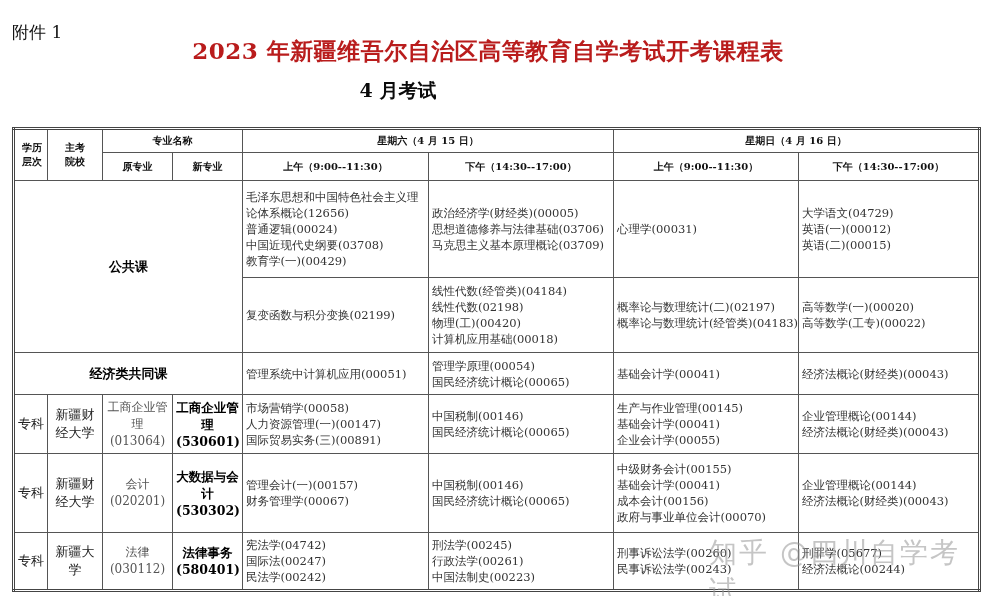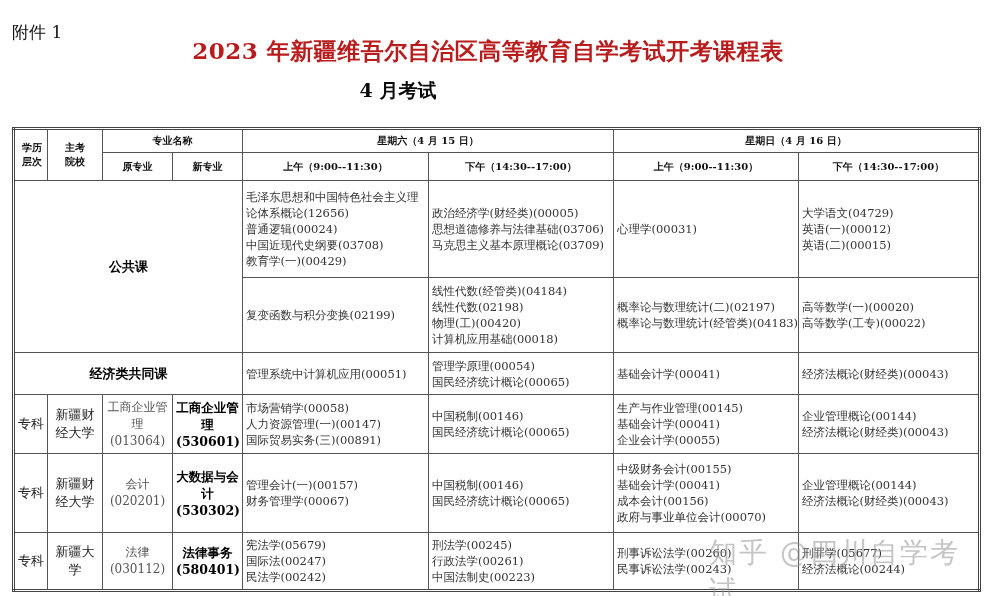--- a/index.html
+++ b/index.html
@@ -170,21 +170,21 @@
       <div>经济法概论(财经类)(00043)</div>
     </td>
   </tr>
 
   <tr style="height:58px">
     <td class="center lvl">专科</td>
     <td class="center school">新疆大学</td>
     <td class="center grey">法律(030112)</td>
     <td class="center bold" style="font-size:12.5px;line-height:17px;">法律事务(580401)</td>
     <td class="list">
-      <div>宪法学(05679)</div>
+      <div>宪法学(04742)</div>
       <div>国际法(00247)</div>
       <div>民法学(00242)</div>
     </td>
     <td class="list">
       <div>刑法学(00245)</div>
       <div>行政法学(00261)</div>
       <div>中国法制史(00223)</div>
     </td>
     <td class="list">
       <div>刑事诉讼法学(00260)</div>

